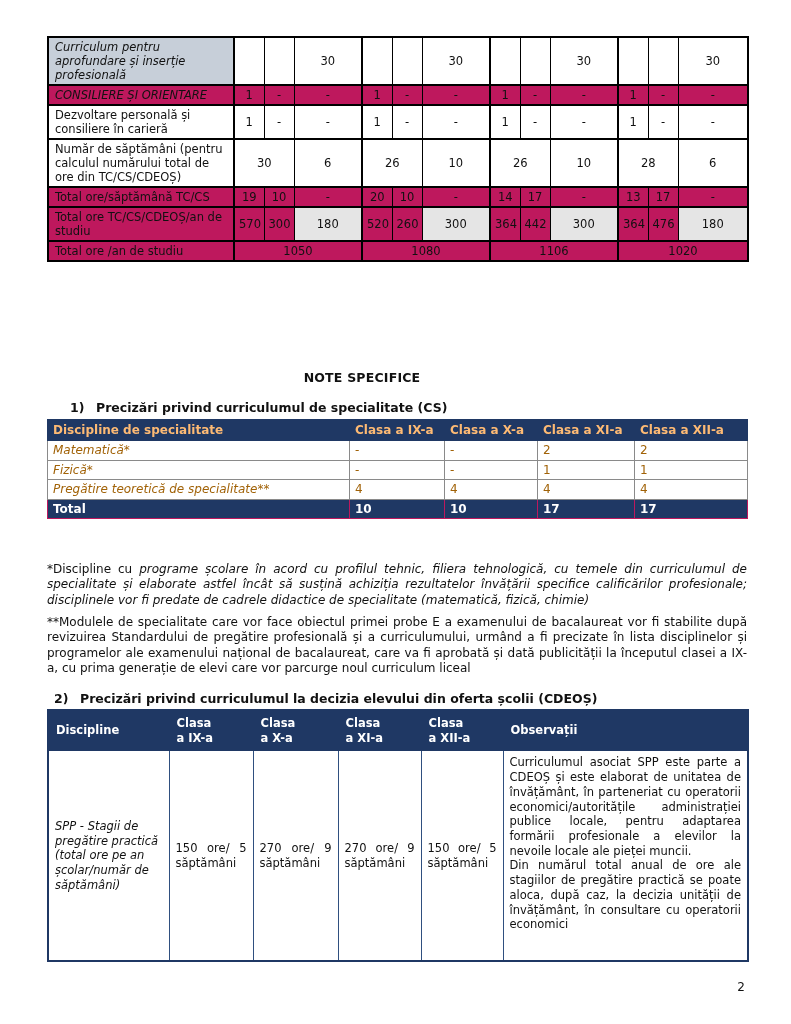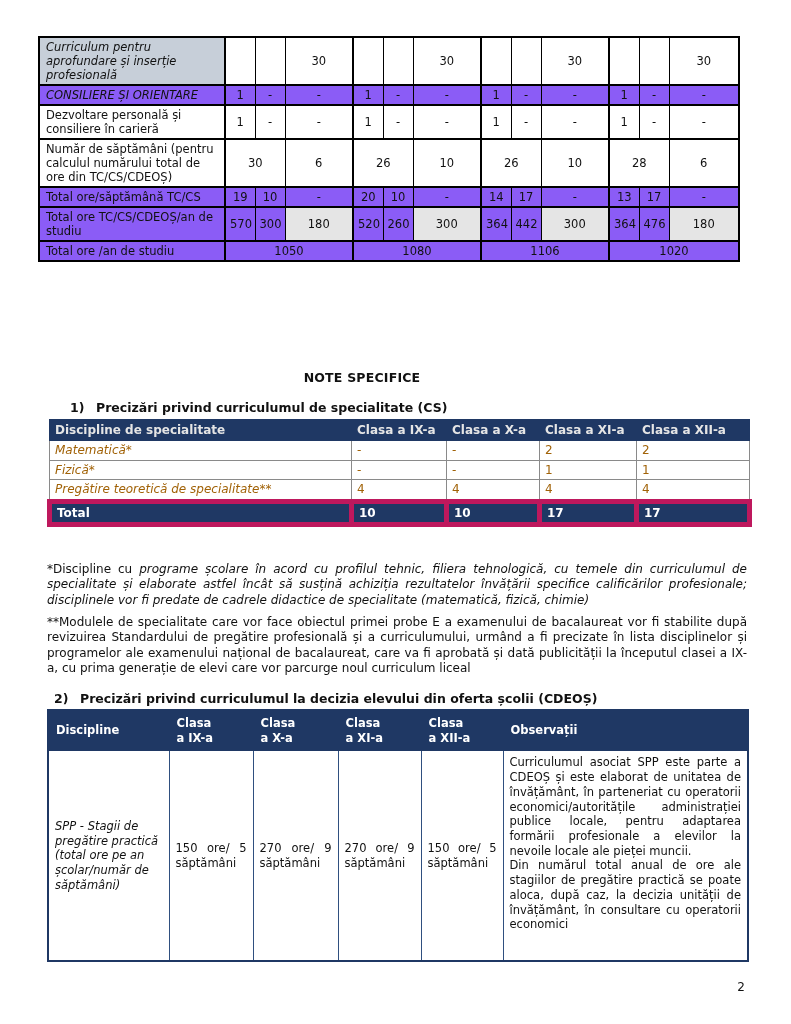--- a/index.html
+++ b/index.html
@@ -9,38 +9,38 @@
     height: 1024px;
     background: #ffffff;
     font-family: "DejaVu Sans", "Liberation Sans", sans-serif;
     color: #1a1a1a;
     position: relative;
     overflow: hidden;
   }
   .page { position: relative; width: 791px; height: 1024px; padding: 0; }
 
   
-  .t1-wrap { position: absolute; left: 38px; top: 36px; width: 612px; }
+  .t1-wrap { position: absolute; left: 47px; top: 36px; width: 612px; }
   table.t1 { border-collapse: collapse; width: 700px; table-layout: fixed; }
   table.t1 td {
     border: 1px solid #000;
     font-size: 11.5px;
     line-height: 1.22;
     padding: 2px 4px;
     vertical-align: middle;
     color: #111;
   }
   table.t1 td.lbl { text-align: left; width: 186px; padding-left: 6px; }
   table.t1 td.num { text-align: center; }
   .thickT { border-top: 2.2px solid #000 !important; }
   .thickB { border-bottom: 2.2px solid #000 !important; }
   .thickL { border-left: 2.2px solid #000 !important; }
   .thickR { border-right: 2.2px solid #000 !important; }
   .bg-grey { background: #c7cfd9; }
-  .bg-blue { background: #8b5cf6; }
+  .bg-blue { background: #be185d; }
   .bg-lav  { background: #e5e5e5; }
   .bg-white{ background: #ffffff; }
   .ital { font-style: italic; }
   .small-n { font-size: 9px; margin-left: 44px; }
 
   
   .note-title {
     position: absolute; left: 0; top: 370px; width: 724px;
     text-align: center; font-size: 12.5px; font-weight: bold;
     letter-spacing: .2px; color: #111;
@@ -59,27 +59,27 @@
   table.t2 td, table.t2 th {
     border: 1px solid #8a8a8a;
     font-size: 12px;
     line-height: 1.2;
     padding: 2px 5px;
     text-align: left;
     vertical-align: top;
     color: #a16207;
   }
   table.t2 thead th {
-    background: #1f3864; color: #e5e5e5; font-weight: bold;
+    background: #1f3864; color: #fdba74; font-weight: bold;
     border: 1px solid #1f3864;
     padding: 3px 5px;
   }
   table.t2 tr.total td {
     background: #1f3864; color: #ffffff; font-weight: bold;
-    border: 5px solid #be185d;
+    border: 1px solid #be185d;
   }
   table.t2 td.disc { font-style: italic; }
   .just { text-align: justify; }
 
   
   .para {
     position: absolute; left: 47px; width: 700px;
     font-size: 12px; line-height: 1.28; color: #111;
     text-align: justify;
   }

